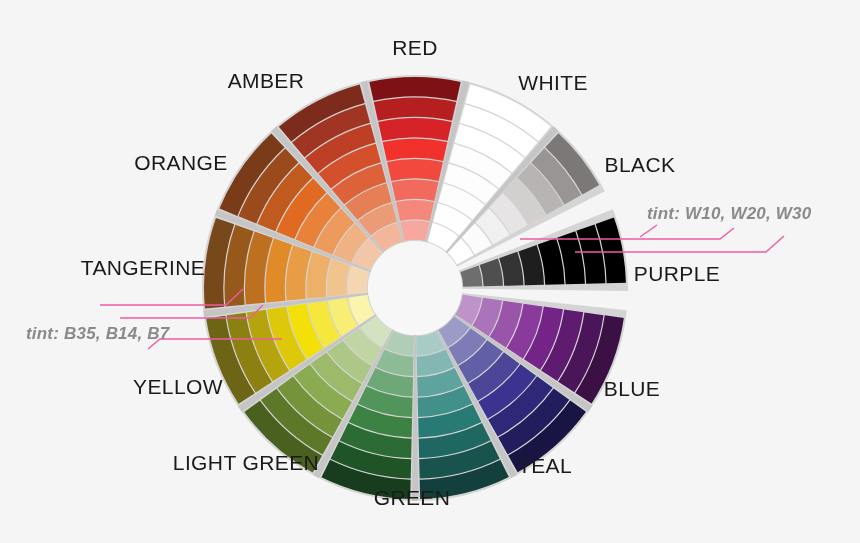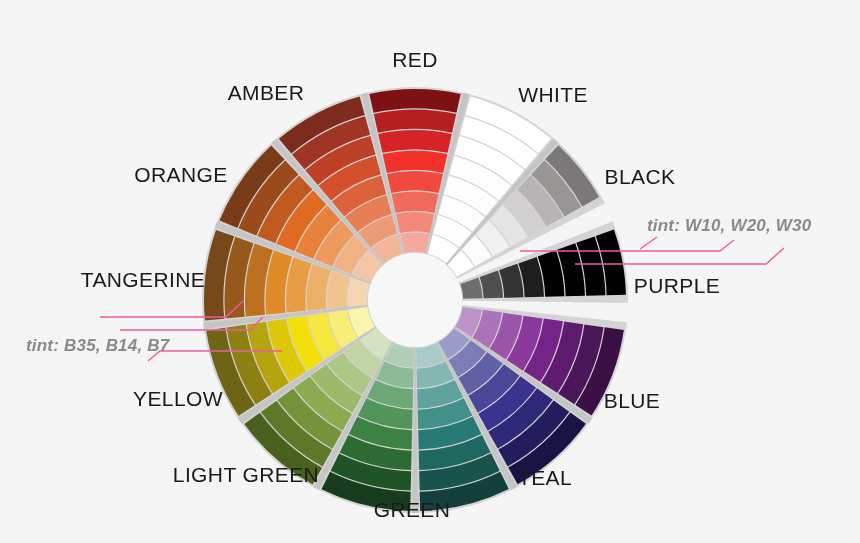--- a/index.html
+++ b/index.html
@@ -11,21 +11,21 @@
   body {
     width: 860px;
     height: 543px;
     position: relative;
     overflow: hidden;
     font-family: "Liberation Sans", sans-serif;
   }
   #wheel-figure {
     position: absolute;
     left: 0;
-    top: 12px;
+    top: 0;
     width: 860px;
     height: 520px;
   }
   svg#wheel-svg {
     display: block;
     width: 860px;
     height: 543px;
   }
   .wedge-label {
     font-family: "Liberation Sans", sans-serif;

